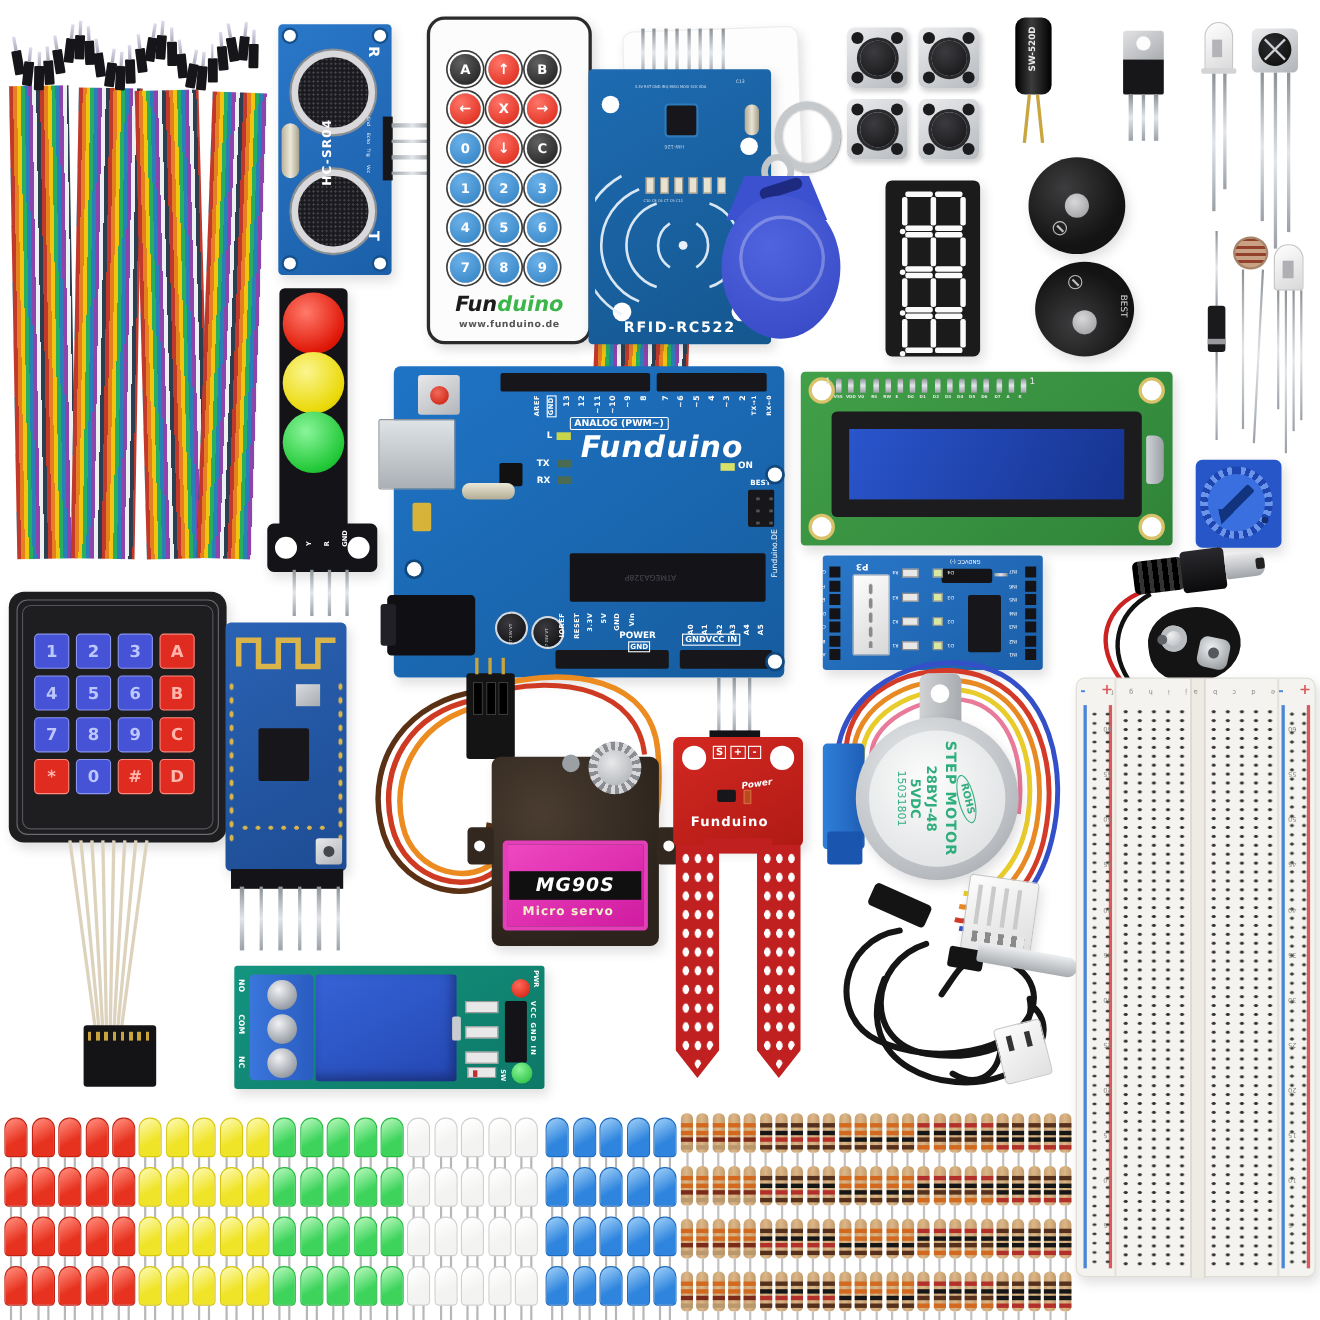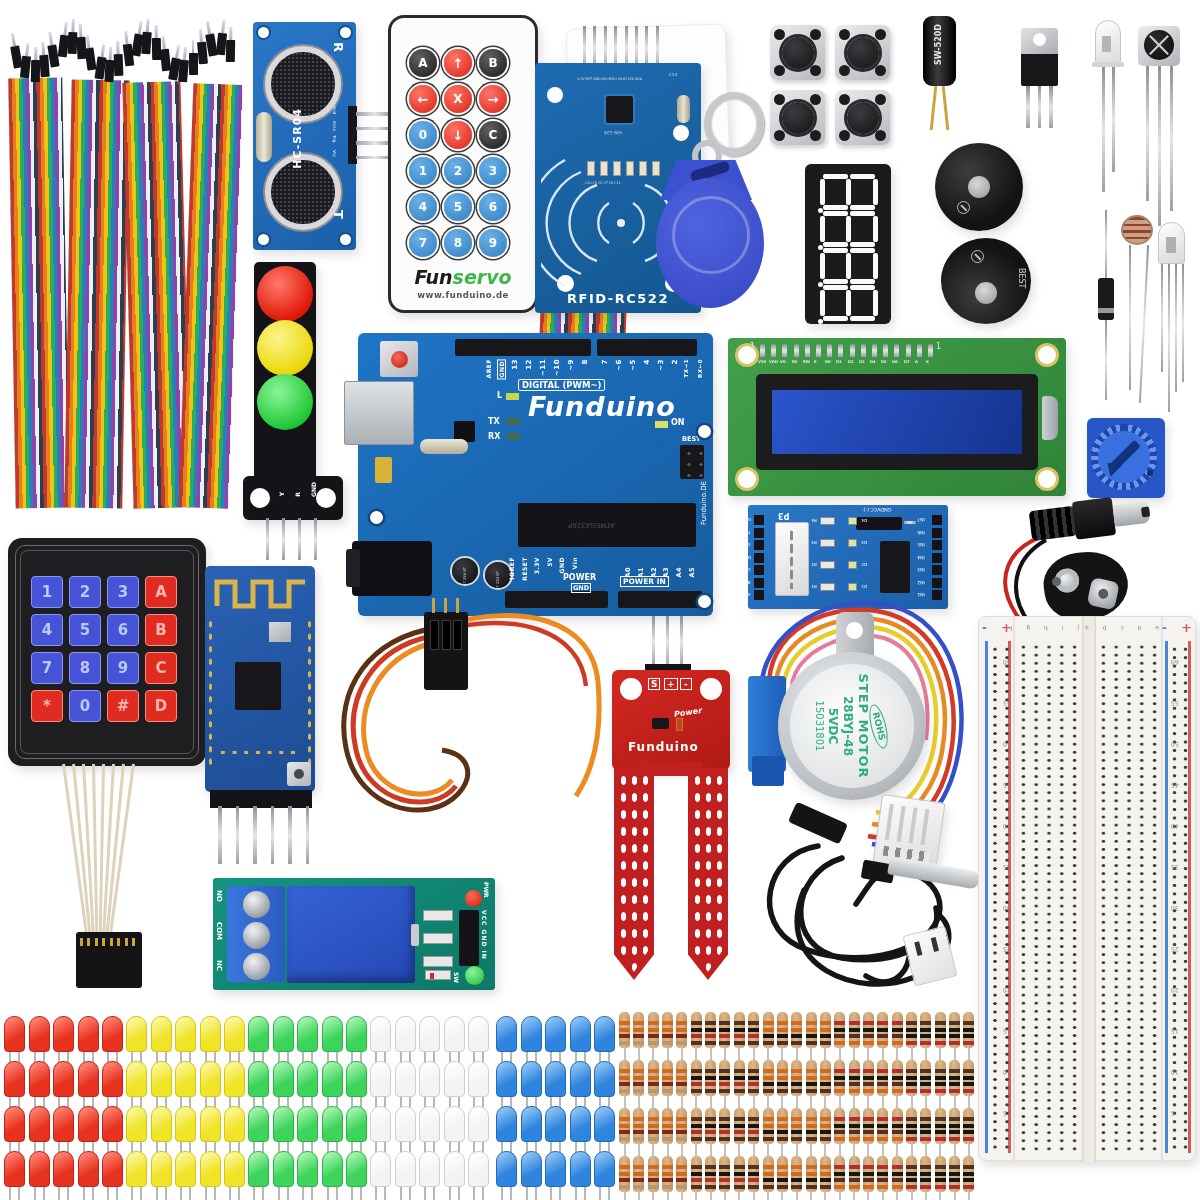--- a/index.html
+++ b/index.html
@@ -178,21 +178,21 @@
         <div class="rk" style="left: 53px; top: 139px; width: 28px; height: 28px; background: radial-gradient(circle at 36% 30%, rgb(106, 176, 232), rgb(47, 128, 194)); font-size: 12px;">2</div>
         <div class="rk" style="left: 88px; top: 139px; width: 28px; height: 28px; background: radial-gradient(circle at 36% 30%, rgb(106, 176, 232), rgb(47, 128, 194)); font-size: 12px;">3</div>
         <div class="rk" style="left: 18px; top: 175px; width: 28px; height: 28px; background: radial-gradient(circle at 36% 30%, rgb(106, 176, 232), rgb(47, 128, 194)); font-size: 12px;">4</div>
         <div class="rk" style="left: 53px; top: 175px; width: 28px; height: 28px; background: radial-gradient(circle at 36% 30%, rgb(106, 176, 232), rgb(47, 128, 194)); font-size: 12px;">5</div>
         <div class="rk" style="left: 88px; top: 175px; width: 28px; height: 28px; background: radial-gradient(circle at 36% 30%, rgb(106, 176, 232), rgb(47, 128, 194)); font-size: 12px;">6</div>
         <div class="rk" style="left: 18px; top: 211px; width: 28px; height: 28px; background: radial-gradient(circle at 36% 30%, rgb(106, 176, 232), rgb(47, 128, 194)); font-size: 12px;">7</div>
         <div class="rk" style="left: 53px; top: 211px; width: 28px; height: 28px; background: radial-gradient(circle at 36% 30%, rgb(106, 176, 232), rgb(47, 128, 194)); font-size: 12px;">8</div>
         <div class="rk" style="left: 88px; top: 211px; width: 28px; height: 28px; background: radial-gradient(circle at 36% 30%, rgb(106, 176, 232), rgb(47, 128, 194)); font-size: 12px;">9</div>
       </div>
     <div class="t" style="left:0;top:248px;width:144px;text-align:center;font-size:19px;font-weight:bold;font-style:italic">
-      <span style="color:#1c1c1c">Fun</span><span style="color:#3cb64a">servo</span>
+      <span style="color:#1c1c1c">Fun</span><span style="color:#3cb64a">duino</span>
     </div>
     <div class="t" style="left:0;top:272px;width:144px;text-align:center;font-size:8.5px;font-weight:bold;color:#555;letter-spacing:.5px">www.funduino.de</div>
   </div>
 
   <div class="c sh" style="left:570px;top:26px;width:160px;height:266px;background:#fdfdfd;border:1px solid #ececec;border-radius:10px;transform:rotate(-2deg)"></div>
   <div class="c">
     <div class="c" style="left:578px;top:68px;width:84px;height:12px;background:#16161a"></div>
   </div>
   <div id="rfid-pins">
       <div class="c pinV" style="left: 583px; top: 26px; width: 3px; height: 44px;"></div>
@@ -418,36 +418,36 @@
     <div class="c" style="left:-12px;top:216px;width:14px;height:38px;background:#202026;border-radius:3px"></div>
     <div class="c" style="left:17px;top:124px;width:17px;height:26px;background:#d8b33a;border-radius:2px"></div>
     <div class="c" style="left:96px;top:88px;width:21px;height:21px;background:#111;border-radius:2px"></div>
     <div class="c" style="left:62px;top:106px;width:48px;height:15px;border-radius:7px;background:linear-gradient(180deg,#ece8d8,#b2ac94)"></div>
     <div class="c" style="left:160px;top:170px;width:178px;height:44px;background:#141418;border-radius:2px"></div>
     <div class="t" style="left:210px;top:188px;font-size:7px;color:#4a4a52;transform:rotate(180deg)">ATMEGA328P</div>
     <div class="c" style="left:94px;top:225px;width:26px;height:26px;border-radius:50%;background:radial-gradient(circle at 38% 32%,#3a3a3e,#0c0c0e);box-shadow:0 0 0 2px #d6d9dc"></div>
     <div class="c" style="left:127px;top:229px;width:26px;height:26px;border-radius:50%;background:radial-gradient(circle at 38% 32%,#3a3a3e,#0c0c0e);box-shadow:0 0 0 2px #d6d9dc"></div>
     <div class="t vu" style="left:103px;top:228px;font-size:6px;transform:rotate(180deg) scale(.6);color:#ddd">47 25V VT</div>
     <div class="t vu" style="left:136px;top:232px;font-size:6px;transform:rotate(180deg) scale(.6);color:#ddd">47 25V VT</div>
-    <div class="t" style="left:160px;top:46px;font-size:8.5px;font-weight:bold;color:#fff;border:1.5px solid #fff;padding:0 3px;border-radius:2px">DIGITAL (PWM~)</div>
+    <div class="t" style="left:160px;top:46px;font-size:8.5px;font-weight:bold;color:#fff;border:1.5px solid #fff;padding:0 3px;border-radius:2px">ANALOG (PWM~)</div>
     <div class="t" style="left:170px;top:58px;font-size:27px;font-weight:bold;font-style:italic;color:#fff;letter-spacing:1px">Funduino</div>
     <div class="t vu" style="left:342px;top:148px;font-size:7px;color:#fff">Funduino.DE</div>
     <div class="t" style="left:139px;top:58px;font-size:8px;font-weight:bold;color:#fff">L</div>
     <div class="c" style="left:148px;top:60px;width:13px;height:7px;background:#c8d44a"></div>
     <div class="t" style="left:130px;top:84px;font-size:8px;font-weight:bold;color:#fff">TX</div>
     <div class="c" style="left:149px;top:85px;width:13px;height:7px;background:#4a6a52"></div>
     <div class="t" style="left:130px;top:99px;font-size:8px;font-weight:bold;color:#fff">RX</div>
     <div class="c" style="left:149px;top:100px;width:13px;height:7px;background:#4a6a52"></div>
     <div class="c" style="left:297px;top:88px;width:13px;height:7px;background:#d8e06a"></div>
     <div class="t" style="left:313px;top:85px;font-size:8px;font-weight:bold;color:#fff">ON</div>
     <div class="t" style="left:324px;top:102px;font-size:6.5px;font-weight:bold;color:#fff">BEST</div>
     <div class="c" style="left:322px;top:112px;width:24px;height:34px;background:#17171b;border-radius:2px;background-image:radial-gradient(#555 1.5px,transparent 1.8px);background-size:12px 11px;background-position:3px 3px"></div>
     <div class="t" style="left:205px;top:240px;font-size:8px;font-weight:bold;color:#fff">POWER</div>
     <div class="t" style="left:213px;top:250px;font-size:6.5px;font-weight:bold;color:#fff;border:1px solid #fff;padding:0 1px">GND</div>
-    <div class="t" style="left:262px;top:243px;font-size:7.5px;font-weight:bold;color:#fff;border:1.5px solid #fff;padding:0 2px">POWER IN</div>
+    <div class="t" style="left:262px;top:243px;font-size:7.5px;font-weight:bold;color:#fff;border:1.5px solid #fff;padding:0 2px">GNDVCC IN</div>
     <div class="hole" style="left:340px;top:92px;width:13px;height:13px;box-shadow:0 0 0 2.5px #10477c"></div>
     <div class="hole" style="left:340px;top:262px;width:13px;height:13px;box-shadow:0 0 0 2.5px #10477c"></div>
     <div class="hole" style="left:12px;top:178px;width:13px;height:13px;box-shadow:0 0 0 2.5px #10477c"></div>
     <div id="ard-labels">
         <div class="apl" style="left: 153px; top: 26px;">13</div>
         <div class="apl" style="left: 167px; top: 26px;">12</div>
         <div class="apl" style="left: 181px; top: 26px;">~11</div>
         <div class="apl" style="left: 195px; top: 26px;">~10</div>
         <div class="apl" style="left: 209px; top: 26px;">~9</div>
         <div class="apl" style="left: 223px; top: 26px;">8</div>
@@ -670,20 +670,35 @@
     <path d="M124 32 C 192 14 260 30 266 88" stroke="#cf3a22" stroke-width="4.5" fill="none"></path>
   </svg>
   <div class="c" style="left:424px;top:612px;width:44px;height:78px;background:#141414;border-radius:3px">
     <div class="c" style="left:6px;top:8px;width:9px;height:30px;background:#000;border:1px solid #3a3a3a"></div>
     <div class="c" style="left:17.5px;top:8px;width:9px;height:30px;background:#000;border:1px solid #3a3a3a"></div>
     <div class="c" style="left:29px;top:8px;width:9px;height:30px;background:#000;border:1px solid #3a3a3a"></div>
   </div>
   <div class="c" style="left:432px;top:598px;width:3px;height:15px;background:#caa43c"></div>
   <div class="c" style="left:444px;top:598px;width:3px;height:15px;background:#caa43c"></div>
   <div class="c" style="left:456px;top:598px;width:3px;height:15px;background:#caa43c"></div>
+  <div class="c sh" style="left:447px;top:688px;width:152px;height:172px;background:radial-gradient(circle at 30% 30%,#4a3c30,#2b231c 75%);border-radius:8px">
+    <div class="c" style="left:-22px;top:64px;width:24px;height:34px;background:#32281f;border-radius:4px"></div>
+    <div class="hole" style="left:-16px;top:76px;width:10px;height:10px"></div>
+    <div class="c" style="left:150px;top:64px;width:20px;height:34px;background:#32281f;border-radius:4px"></div>
+    <div class="hole" style="left:156px;top:76px;width:10px;height:10px"></div>
+    <div class="c" style="left:88px;top:-14px;width:48px;height:48px;border-radius:50%;background:repeating-conic-gradient(#d8d8da 0 10deg,#8a8e92 10deg 20deg)"></div>
+    <div class="c" style="left:96px;top:-6px;width:32px;height:32px;border-radius:50%;background:radial-gradient(circle at 40% 35%,#e8e8ea,#a8acb0)"></div>
+    <div class="c" style="left:64px;top:-2px;width:16px;height:16px;border-radius:50%;background:#9aa0a4"></div>
+    <div class="c" style="left:10px;top:76px;width:132px;height:82px;background:linear-gradient(150deg,#ef47c1,#cf1ba0);border:4px solid #e23fb8;border-radius:4px">
+      <div class="c" style="left:2px;top:24px;width:120px;height:26px;background:#101010;display:flex;align-items:center;justify-content:center">
+        <span class="t" style="position:static;font-size:17px;font-weight:bold;font-style:italic;color:#fff;letter-spacing:1px">MG90S</span>
+      </div>
+      <div class="t" style="left:14px;top:54px;font-size:11px;font-weight:bold;color:#f2f2c8;letter-spacing:1px">Micro servo</div>
+    </div>
+  </div>
 
   <div class="c">
     <div class="c pinV" style="left:652px;top:616px;width:3px;height:52px"></div>
     <div class="c pinV" style="left:666px;top:616px;width:3px;height:52px"></div>
     <div class="c pinV" style="left:680px;top:616px;width:3px;height:52px"></div>
     <div class="c" style="left:645px;top:664px;width:46px;height:13px;background:#141418"></div>
     <div class="c sh" style="left:612px;top:670px;width:118px;height:100px;background:linear-gradient(150deg,#d42822,#b01a14);border-radius:6px">
       <div class="hole" style="left:8px;top:8px;width:22px;height:22px"></div>
       <div class="hole" style="left:88px;top:8px;width:22px;height:22px"></div>
       <div class="t" style="left:36px;top:8px;font-size:9px;font-weight:bold;color:#fff;border:1px solid #fff;padding:0 2px">S</div>

